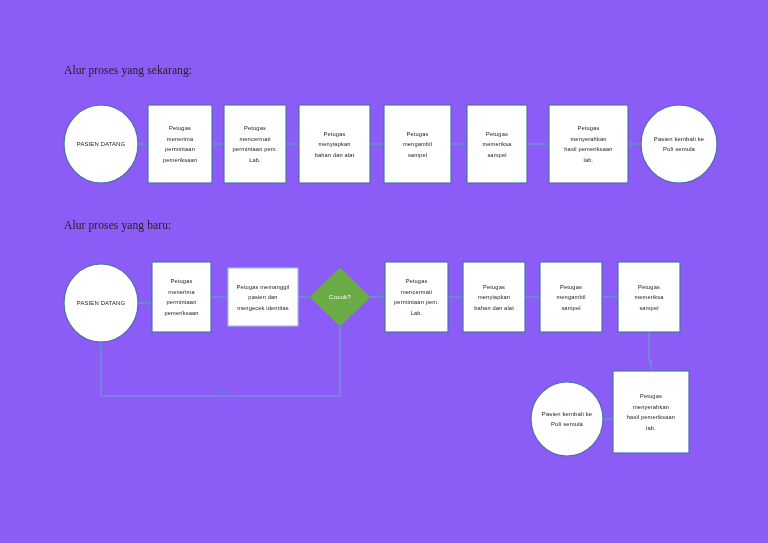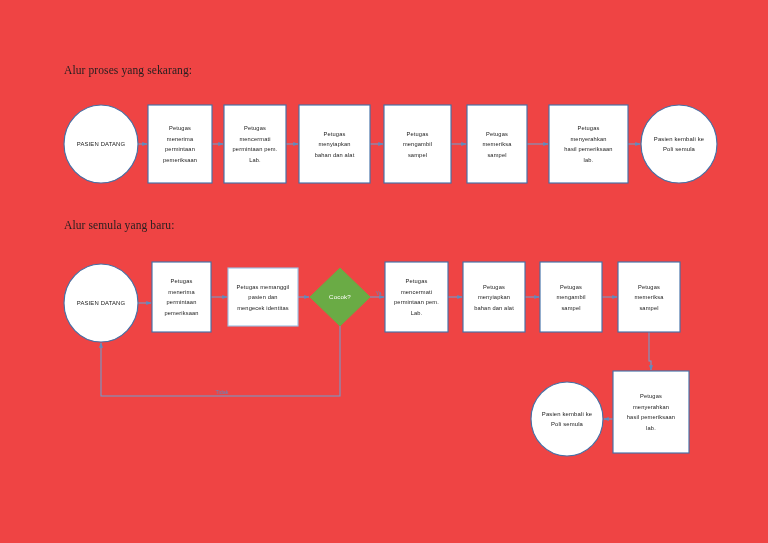--- a/index.html
+++ b/index.html
@@ -4,21 +4,21 @@
 <style>
   html, body {
     margin: 0;
     padding: 0;
     background: #ffffff;
   }
   #page {
     position: relative;
     width: 768px;
     height: 543px;
-    background: #ef4444;
+    background: #8b5cf6;
     overflow: hidden;
     font-family: "Liberation Sans", sans-serif;
   }
   .caption {
     position: absolute;
     font-family: "Liberation Serif", serif;
     font-size: 11.5px;
     color: #231f20;
     white-space: nowrap;
     letter-spacing: 0.1px;
@@ -70,21 +70,21 @@
     text-anchor: middle;
   }
 </style>
 </head>
 <body>
 
 <div id="page">
 
   <div class="caption" id="caption-sekarang">Alur proses yang sekarang:</div>
 
-  <div class="caption" id="caption-baru">Alur semula yang baru:</div>
+  <div class="caption" id="caption-baru">Alur proses yang baru:</div>
 
   <svg class="flow" viewBox="0 0 768 543">
     <defs>
       <marker id="arrow" viewBox="0 0 10 10" refX="9" refY="5" markerWidth="5" markerHeight="5" orient="auto-start-reverse">
         <path d="M 0 1 L 10 5 L 0 9 z" fill="#5b8cc0"></path>
       </marker>
     </defs>
     <g id="layer-current">
         <path d="M 138 144 L 147 144" class="edge" marker-end="url(#arrow)"></path>
         <path d="M 212 144 L 223 144" class="edge" marker-end="url(#arrow)"></path>

